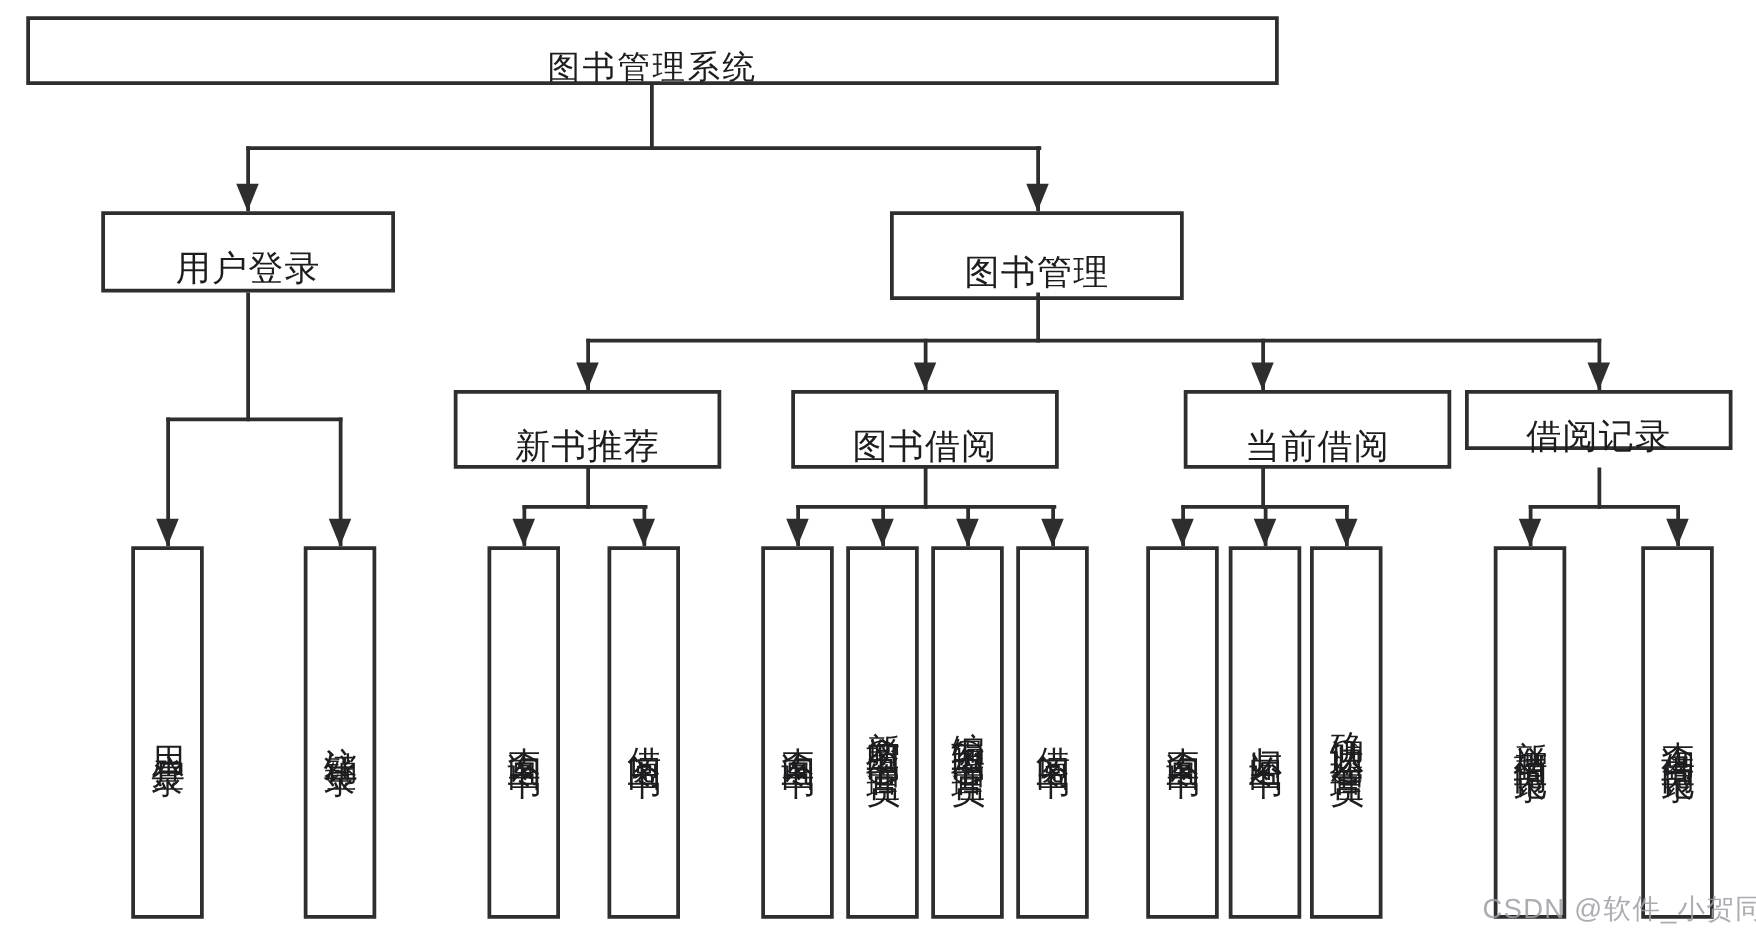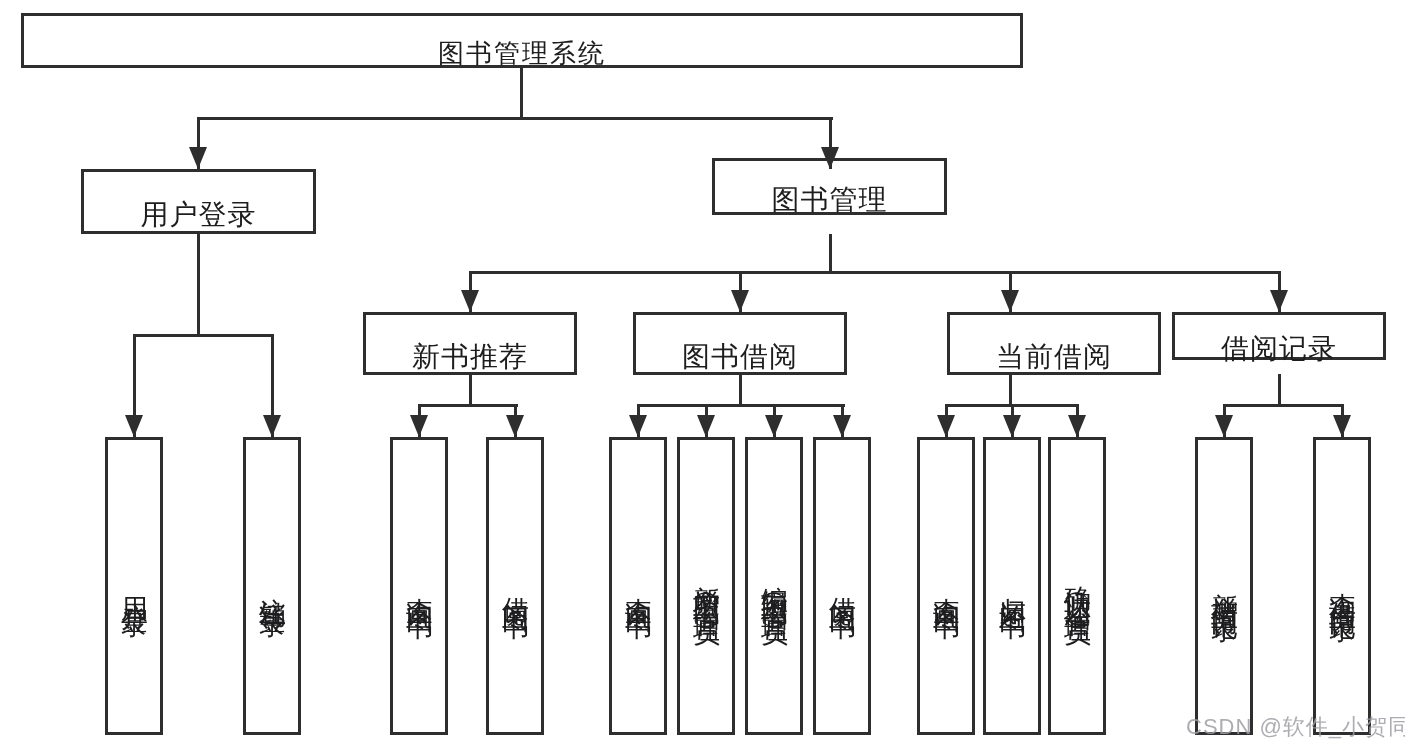--- a/index.html
+++ b/index.html
@@ -70,21 +70,21 @@
 
 <div class="canvas">
 
   <div class="node" style="left:21px;top:13px;width:1002px;height:55px">
     <span class="hlabel">图书管理系统</span>
   </div>
 
   <div class="node" style="left:81px;top:169px;width:235px;height:65px">
     <span class="hlabel lg">用户登录</span>
   </div>
-  <div class="node" style="left:712px;top:158px;width:235px;height:57px">
+  <div class="node" style="left:712px;top:169px;width:235px;height:71px">
     <span class="hlabel lg">图书管理</span>
   </div>
 
   <div class="node" style="left:633px;top:312px;width:214px;height:63px">
     <span class="hlabel lg">图书借阅</span>
   </div>
   <div class="node" style="left:363px;top:312px;width:214px;height:63px">
     <span class="hlabel lg">新书推荐</span>
   </div>
   <div class="node" style="left:947px;top:312px;width:214px;height:63px">

